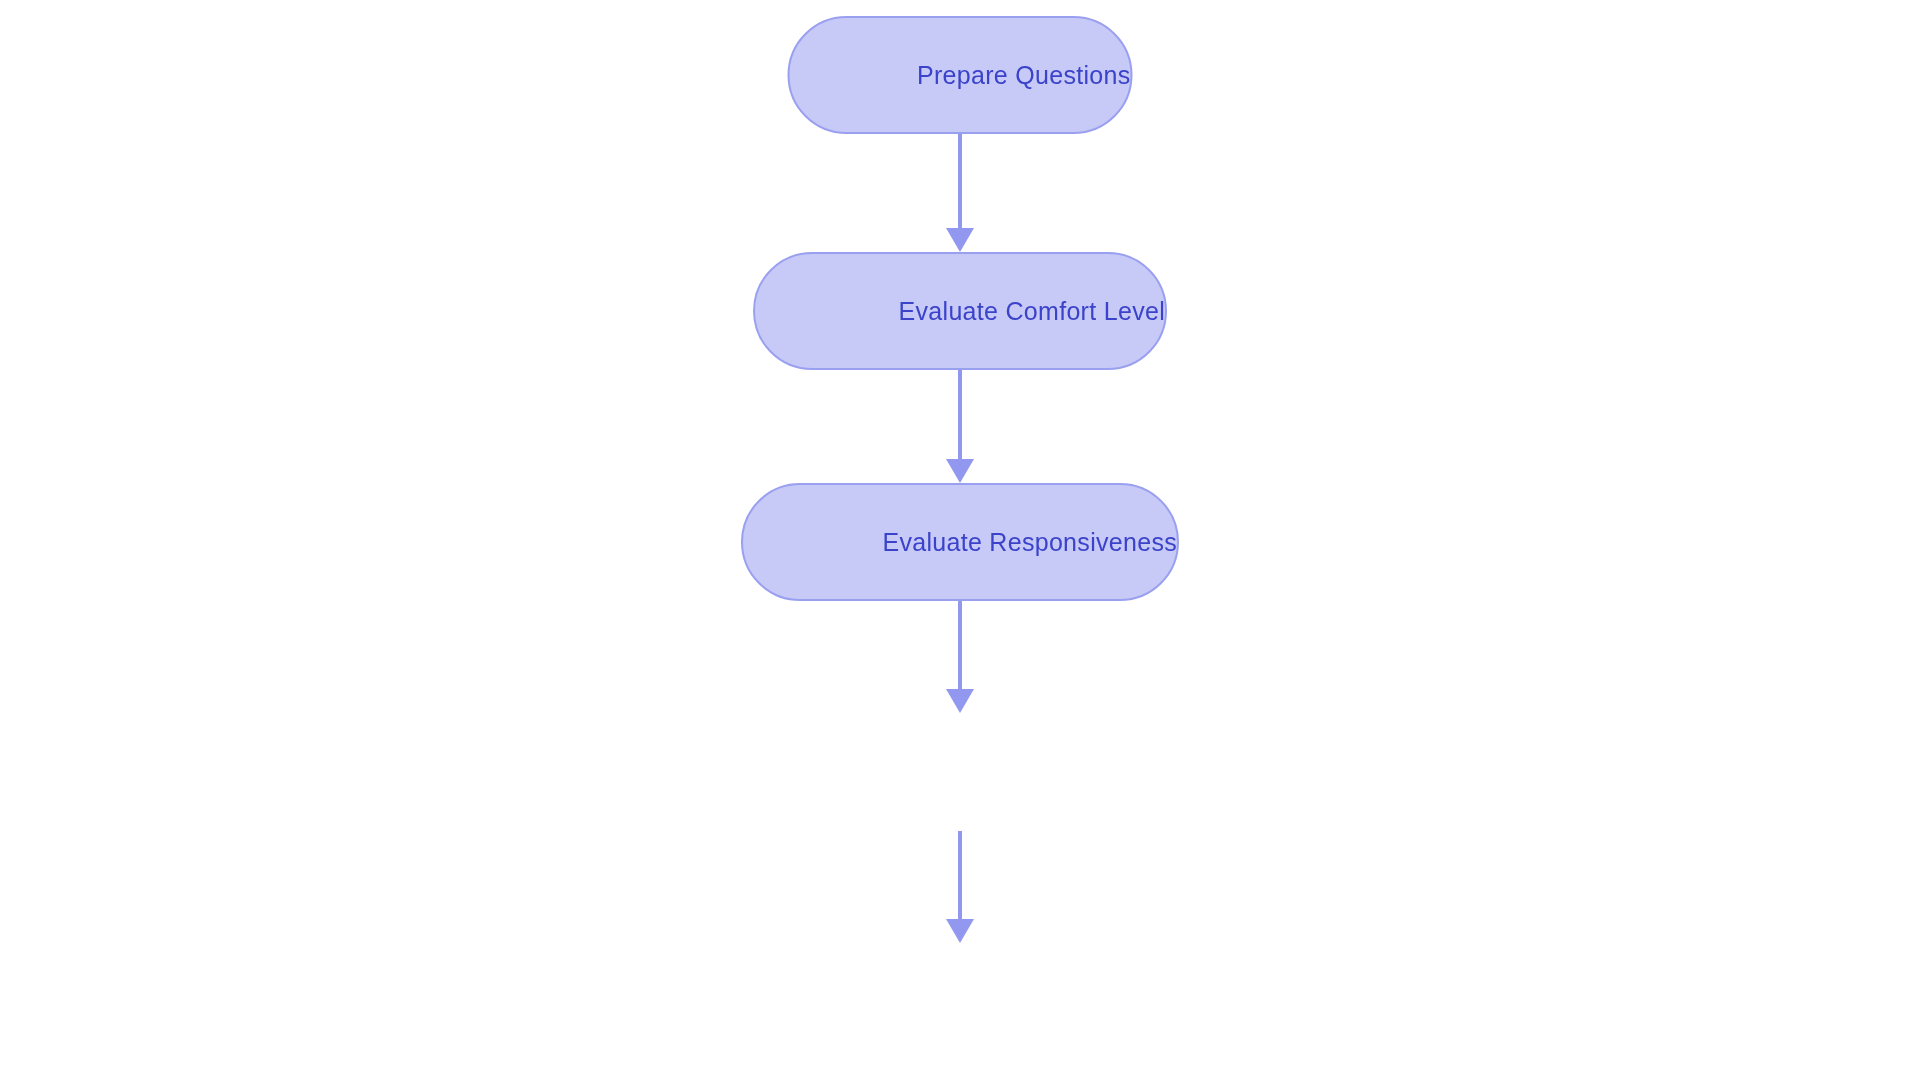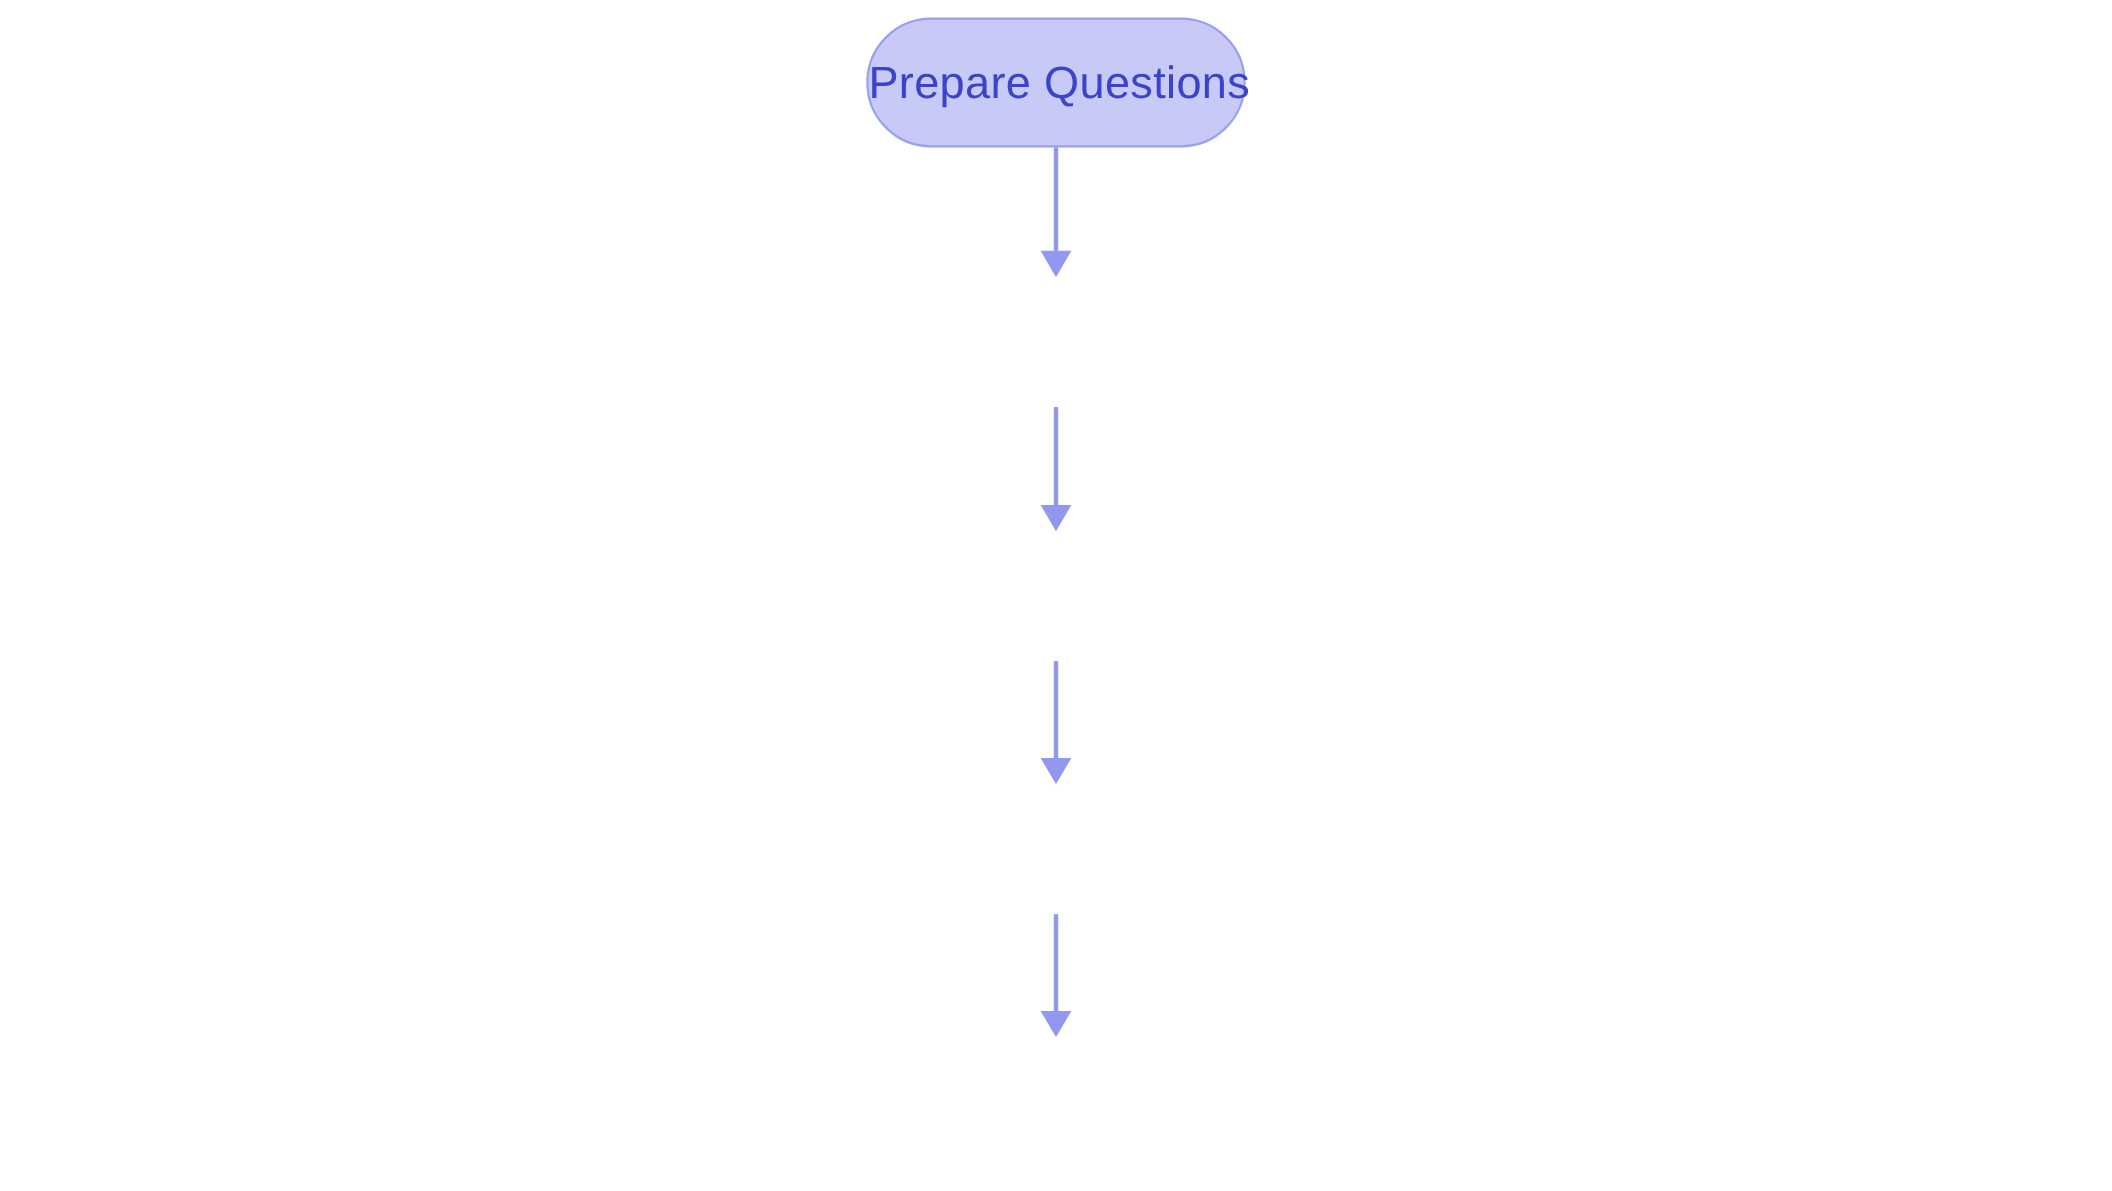--- a/index.html
+++ b/index.html
@@ -20,22 +20,22 @@
     left: 50%;
     transform: translateX(-50%);
     height: 118px;
     box-sizing: border-box;
     border-radius: 60px;
     background: var(--node-fill, #c7c9f7);
     border: 2px solid var(--node-border, #9aa0f0);
     color: var(--node-text, #3a43c9);
     display: flex;
     align-items: center;
-    justify-content: flex-start;
-    font-size: 41px;
+    justify-content: flex-end;
+    font-size: 25px;
     letter-spacing: 0.3px;
     white-space: nowrap;
   }
   .node-1 { top: 16px;  width: 345px; }
   .node-2 { top: 252px; width: 414px; }
   .node-3 { top: 483px; width: 438px; }
   .node-4 { top: 713px; width: 410px; }
   .node-5 { top: 943px; width: 354px; }
 
   .connector {
@@ -77,26 +77,32 @@
 
   <div class="node node-1">
     <span>Prepare Questions</span>
   </div>
 
   <div class="connector connector-1">
     <div class="stem"></div>
     <div class="head"></div>
   </div>
 
+  <div class="node node-2">
+    <span>Evaluate Comfort Level</span>
+  </div>
 
   <div class="connector connector-2">
     <div class="stem"></div>
     <div class="head"></div>
   </div>
 
+  <div class="node node-3">
+    <span>Evaluate Responsiveness</span>
+  </div>
 
   <div class="connector connector-3">
     <div class="stem"></div>
     <div class="head"></div>
   </div>
 
 
   <div class="connector connector-4">
     <div class="stem"></div>
     <div class="head"></div>

